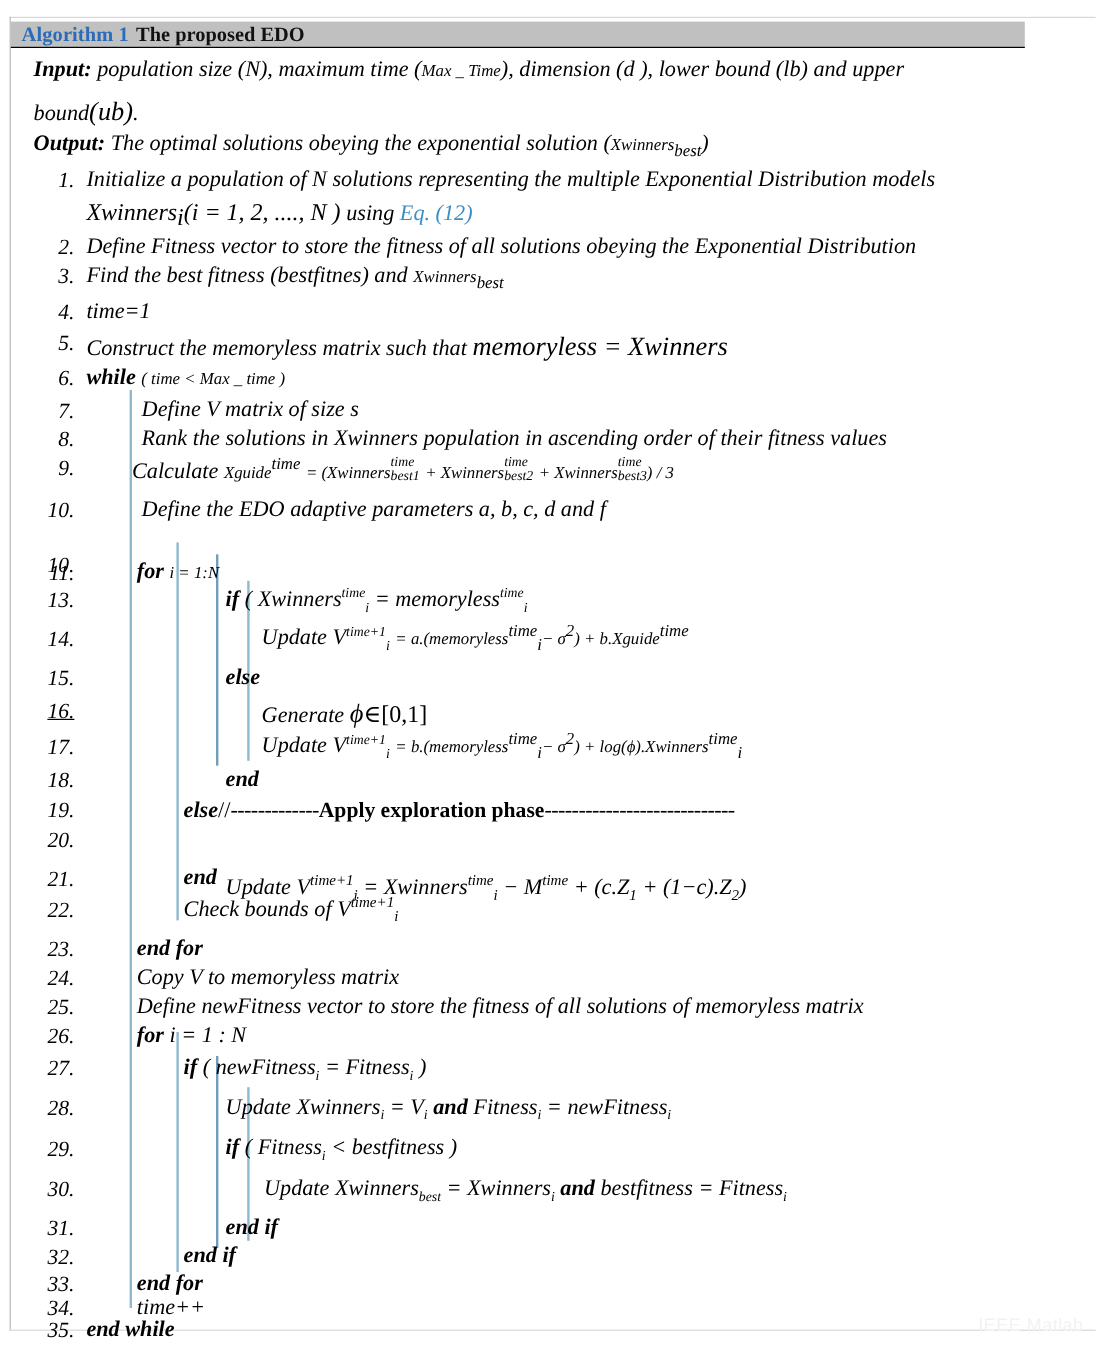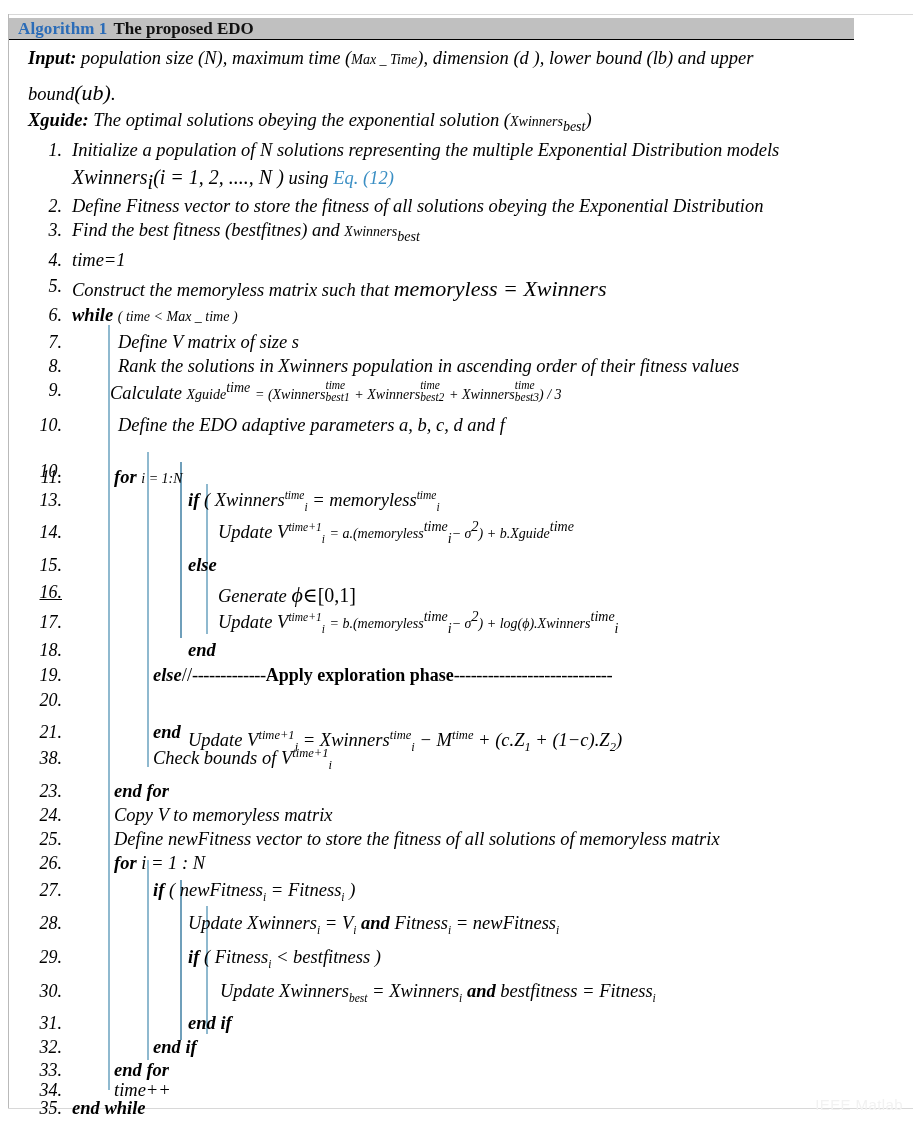--- a/index.html
+++ b/index.html
@@ -144,21 +144,21 @@
 <div class="io-line" style="left:28px; top:48px;">
   <b>Input:</b>
   <span>population size (N), maximum time (</span><span class="small">Max _ Time</span><span>), dimension (d  ), lower bound (lb) and upper</span>
 </div>
 
 <div class="io-line" style="left:28px; top:80px;">
   <span>bound</span><span class="big">(ub)</span><span>.</span>
 </div>
 
 <div class="io-line" style="left:28px; top:110px;">
-  <b>Xguide:</b>
+  <b>Output:</b>
   <span>The optimal solutions obeying the exponential solution (</span><span class="small">Xwinners</span><sub class="small">best</sub><span>)</span>
 </div>
 
 <div class="step" style="left:28px; top:140px;">
   <span class="num" style="left:0px;">1.</span>
   <span class="body" style="margin-left:44px;">Initialize a population of  N solutions representing the multiple Exponential Distribution models</span>
 </div>
 <div class="step" style="left:72px; top:166px;">
   <span class="mid">Xwinners</span><sub class="mid">i</sub><span class="mid">(i = 1, 2, ...., N )</span>
   <span>using</span>
@@ -300,21 +300,21 @@
     <span>+ (1−c).Z</span><sub class="xsmall">2</sub><span>)</span>
   </span>
 </div>
 
 <div class="step" style="left:28px; top:722px;">
   <span class="num" style="left:0px;">21.</span>
   <span class="body kw" style="margin-left:125px;">end</span>
 </div>
 
 <div class="step" style="left:28px; top:748px;">
-  <span class="num" style="left:0px;">38.</span>
+  <span class="num" style="left:0px;">22.</span>
   <span class="body" style="margin-left:125px;">
     <span>Check bounds of</span>
     <span>V</span><sup class="xsmall">time+1</sup><sub class="xsmall">i</sub>
   </span>
 </div>
 
 <div class="step" style="left:28px; top:781px;">
   <span class="num" style="left:0px;">23.</span>
   <span class="body kw" style="margin-left:86px;">end for</span>
 </div>

